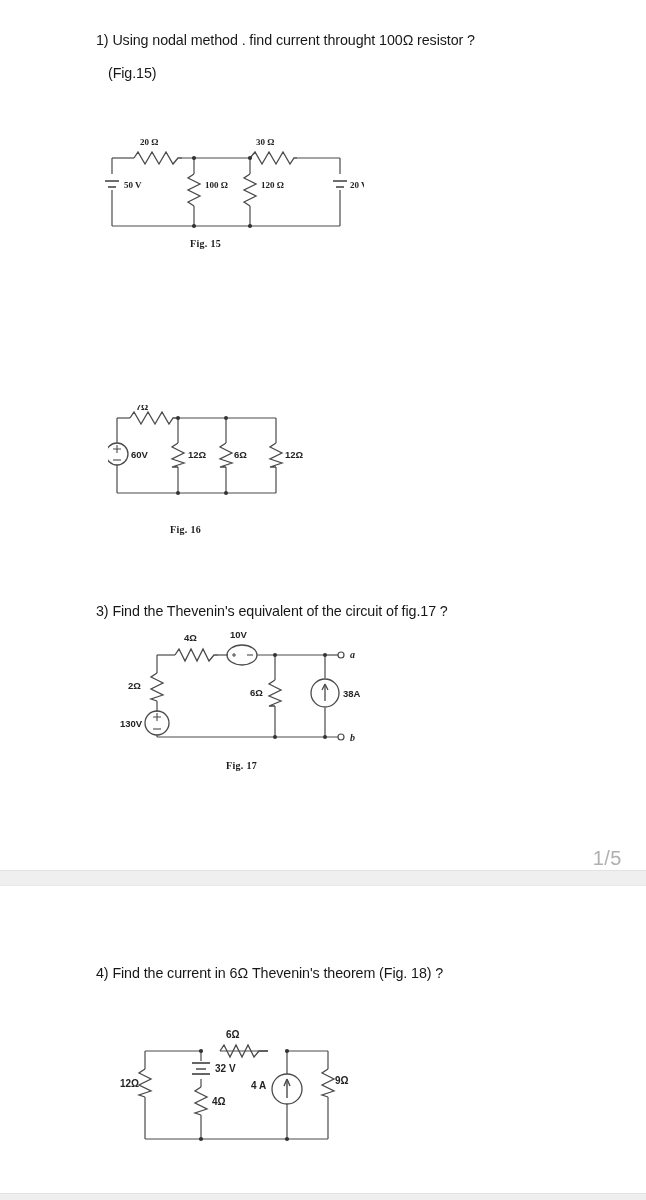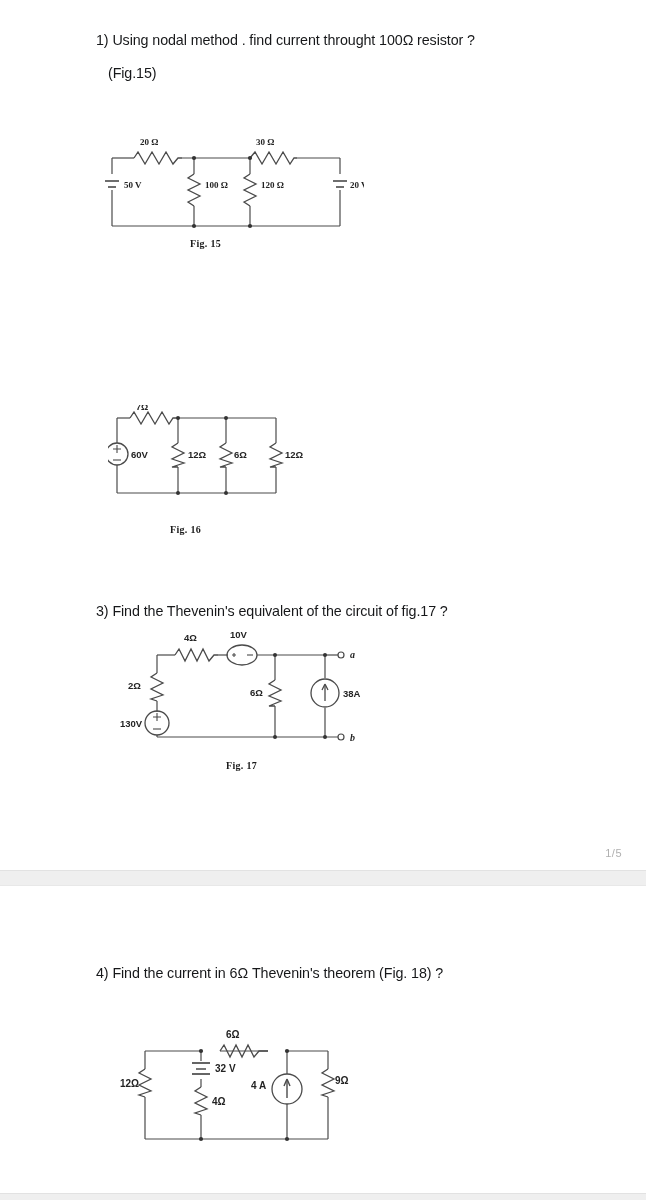--- a/index.html
+++ b/index.html
@@ -33,21 +33,21 @@
     border-bottom: 1px solid #e8e8e8;
     box-sizing: border-box;
   }
   .divider-1 { top: 870px; }
   .divider-2 { top: 1193px; height: 7px; border-bottom: none; }
 
   .page-number {
     position: absolute;
     right: 24px;
     top: 847px;
-    font-size: 11px;
+    font-size: 20px;
     color: #b0b0b0;
     letter-spacing: 0.5px;
     font-family: "Liberation Sans", sans-serif;
   }
 
   .question {
     position: absolute;
     left: 96px;
     width: 470px;
     font-size: 14.3px;

